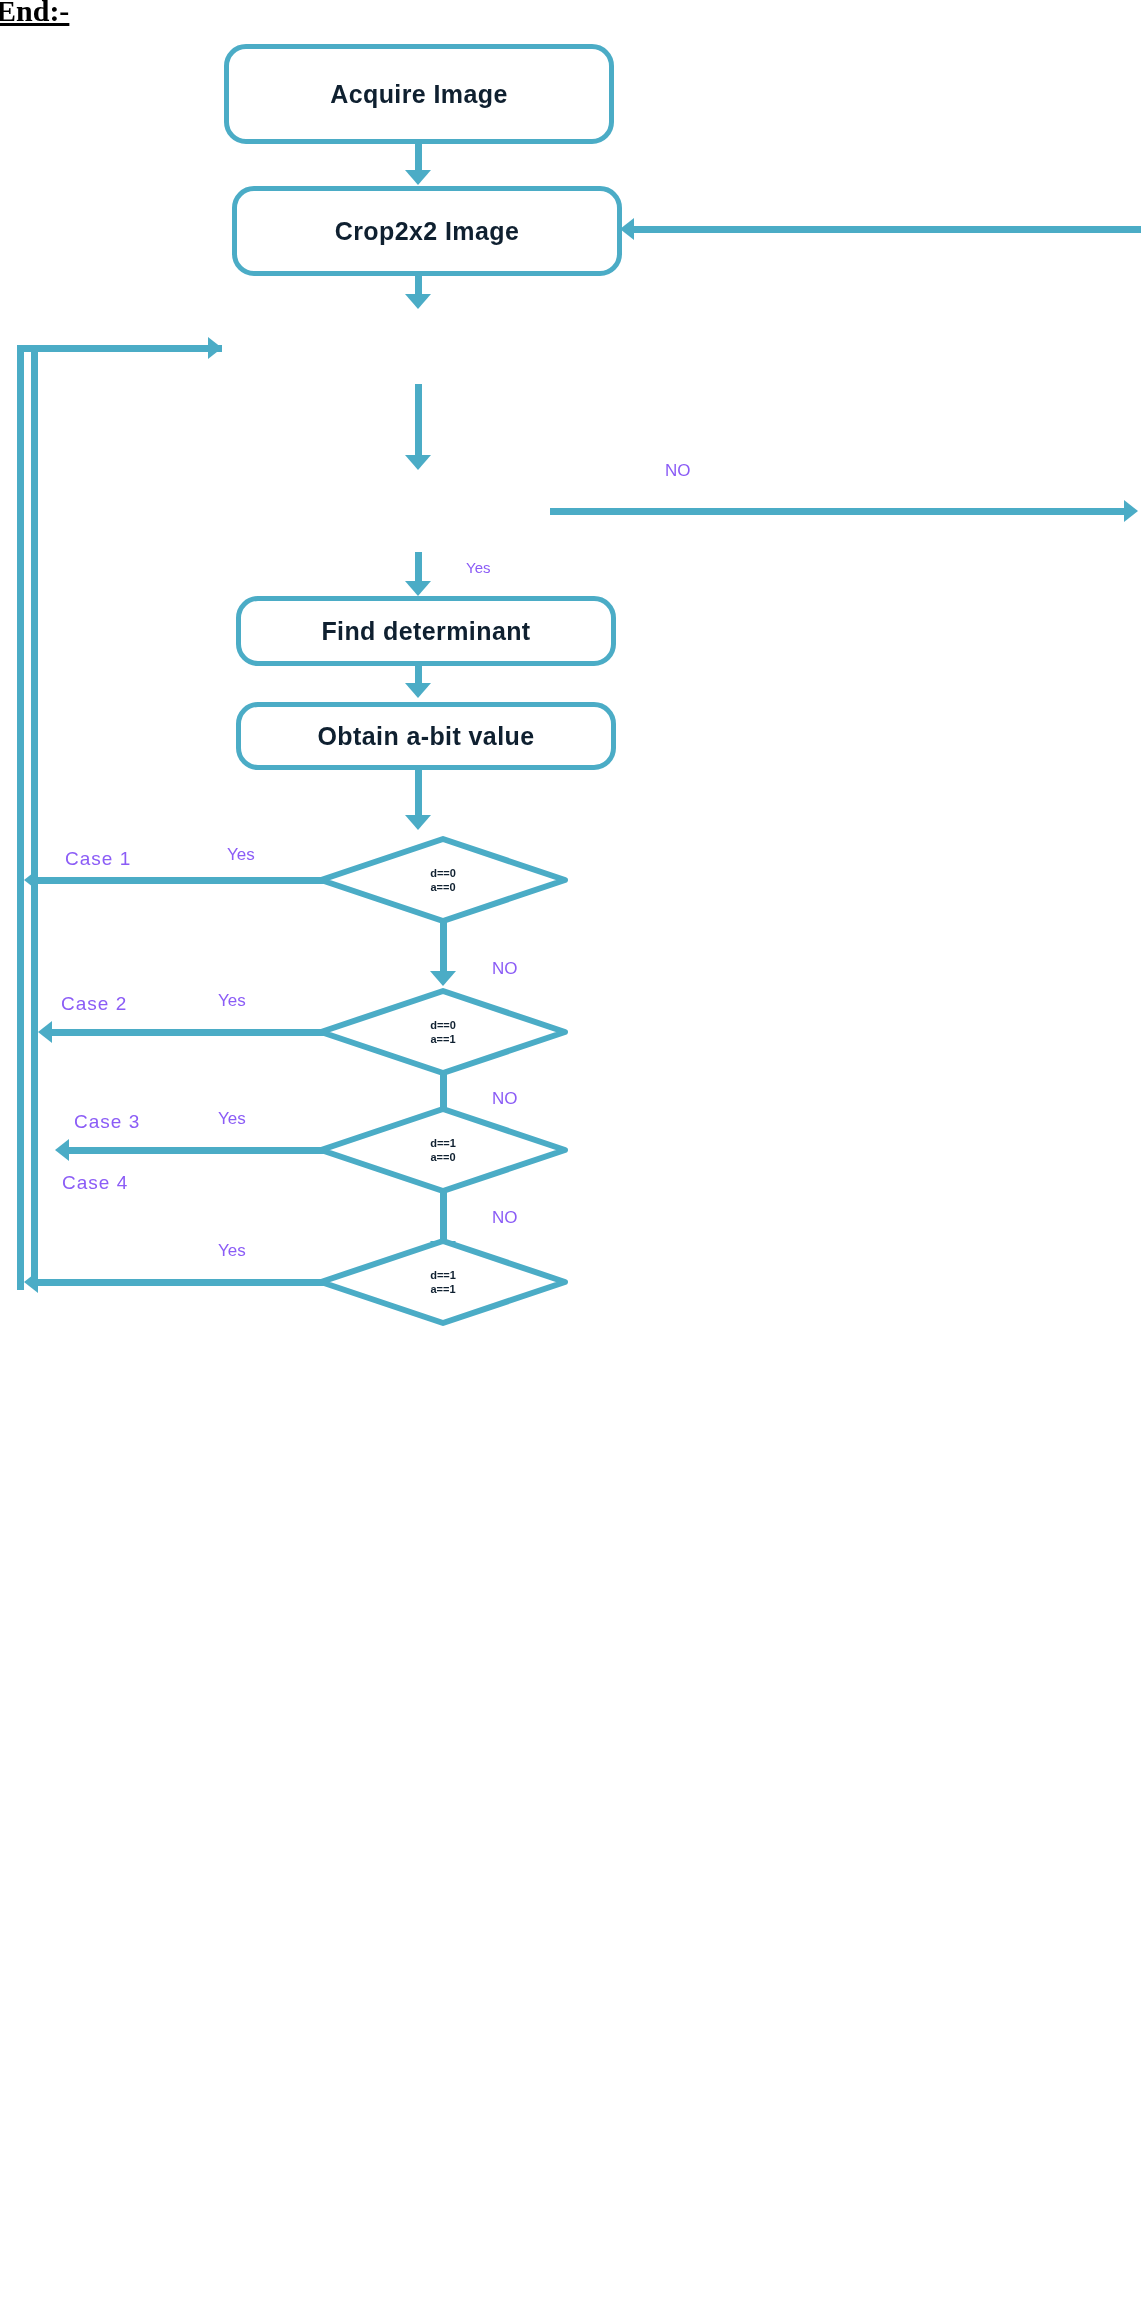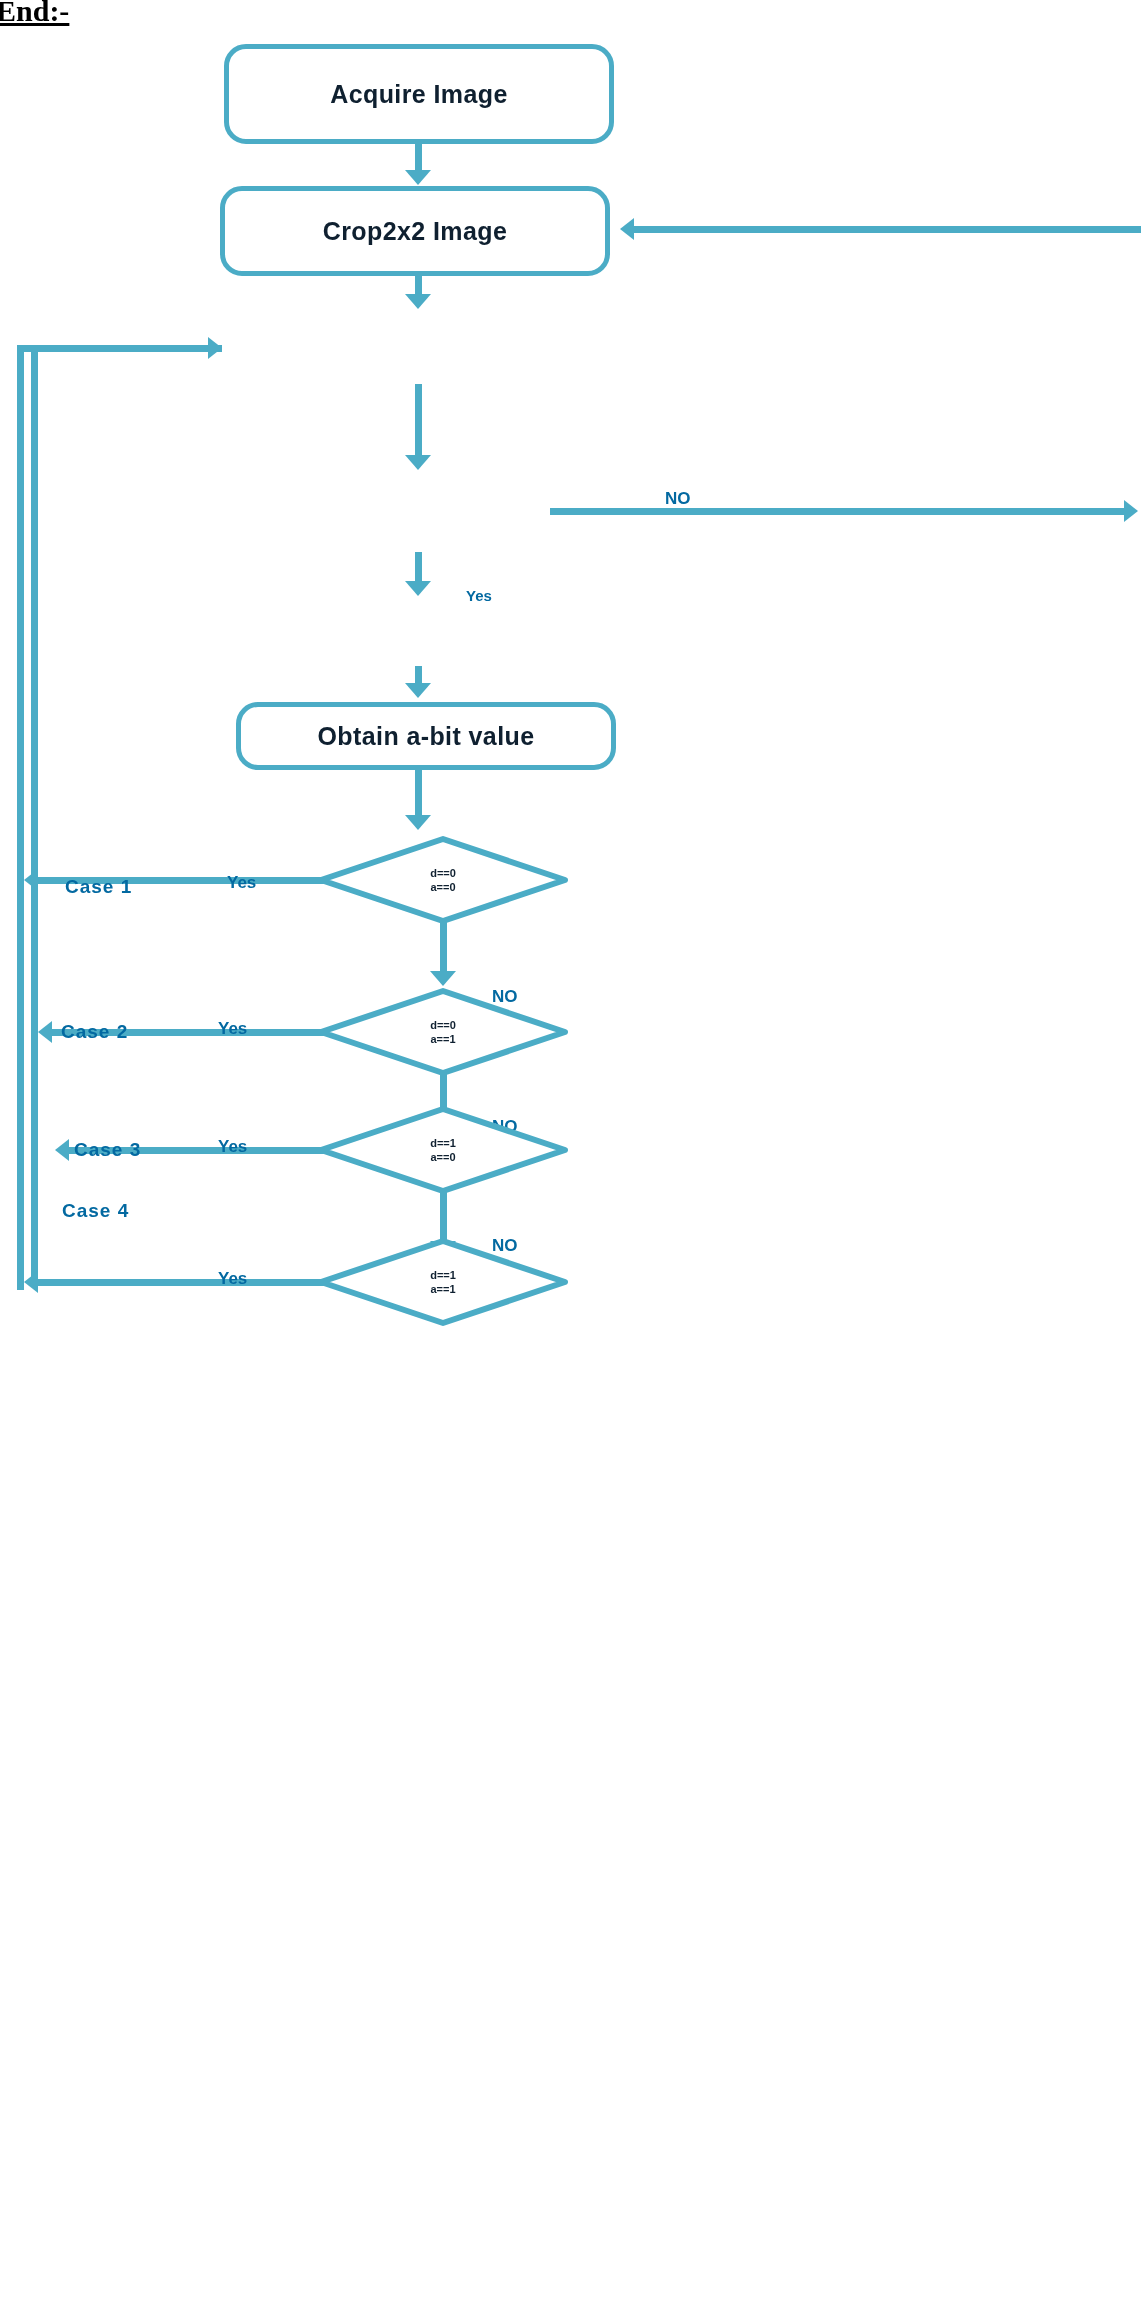--- a/index.html
+++ b/index.html
@@ -84,25 +84,24 @@
     width:0;height:0;
     border-top:11px solid transparent;
     border-bottom:11px solid transparent;
     border-left:14px solid #4BACC6;
   }
 
   
   .elabel{
     position:absolute;
     font-family:"Liberation Sans",sans-serif;
-    font-weight:bold;
+    font-weight:normal;
     font-size:17px;
-    color:#0369a1;
+    color:#8b5cf6;
     white-space:nowrap;
-    margin-top:28px;
   }
   .elabel.small{font-size:15px;}
   .elabel.caselbl{font-size:19px;letter-spacing:1px;}
 </style>
 </head>
 <body>
 
 <div id="stage">
 
   <div class="heading" style="left:-4px;top:-6px;">End:-</div>
@@ -114,21 +113,21 @@
   <div class="lineH" style="left:17px;top:345px;width:205px;"></div>
   <div class="arrowR" style="left:208px;top:337px;"></div>
 
   <div class="pbox" style="left:224px;top:44px;width:390px;height:100px;">
     <div class="ptext">Acquire Image</div>
   </div>
 
   <div class="lineV" style="left:415px;top:144px;height:33px;"></div>
   <div class="arrowD" style="left:405px;top:170px;"></div>
 
-  <div class="pbox" style="left:220px;top:186px;width:390px;height:90px;">
+  <div class="pbox" style="left:232px;top:186px;width:390px;height:90px;">
     <div class="ptext">Crop2x2 Image</div>
   </div>
 
   <div class="lineH" style="left:634px;top:226px;width:507px;"></div>
   <div class="arrowL" style="left:620px;top:218px;"></div>
 
   <div class="lineV" style="left:415px;top:276px;height:25px;"></div>
   <div class="arrowD" style="left:405px;top:294px;"></div>
 
 
@@ -137,20 +136,23 @@
 
 
   <div class="lineH" style="left:550px;top:508px;width:577px;"></div>
   <div class="arrowR" style="left:1124px;top:500px;"></div>
   <div class="elabel" style="left:665px;top:461px;">NO</div>
 
   <div class="lineV" style="left:415px;top:552px;height:36px;"></div>
   <div class="arrowD" style="left:405px;top:581px;"></div>
   <div class="elabel small" style="left:466px;top:559px;">Yes</div>
 
+  <div class="pbox" style="left:236px;top:596px;width:380px;height:70px;">
+    <div class="ptext">Find determinant</div>
+  </div>
 
   <div class="lineV" style="left:415px;top:666px;height:22px;"></div>
   <div class="arrowD" style="left:405px;top:683px;"></div>
 
   <div class="pbox" style="left:236px;top:702px;width:380px;height:68px;">
     <div class="ptext">Obtain a-bit value</div>
   </div>
 
   <div class="lineV" style="left:415px;top:770px;height:52px;"></div>
   <div class="arrowD" style="left:405px;top:815px;"></div>

